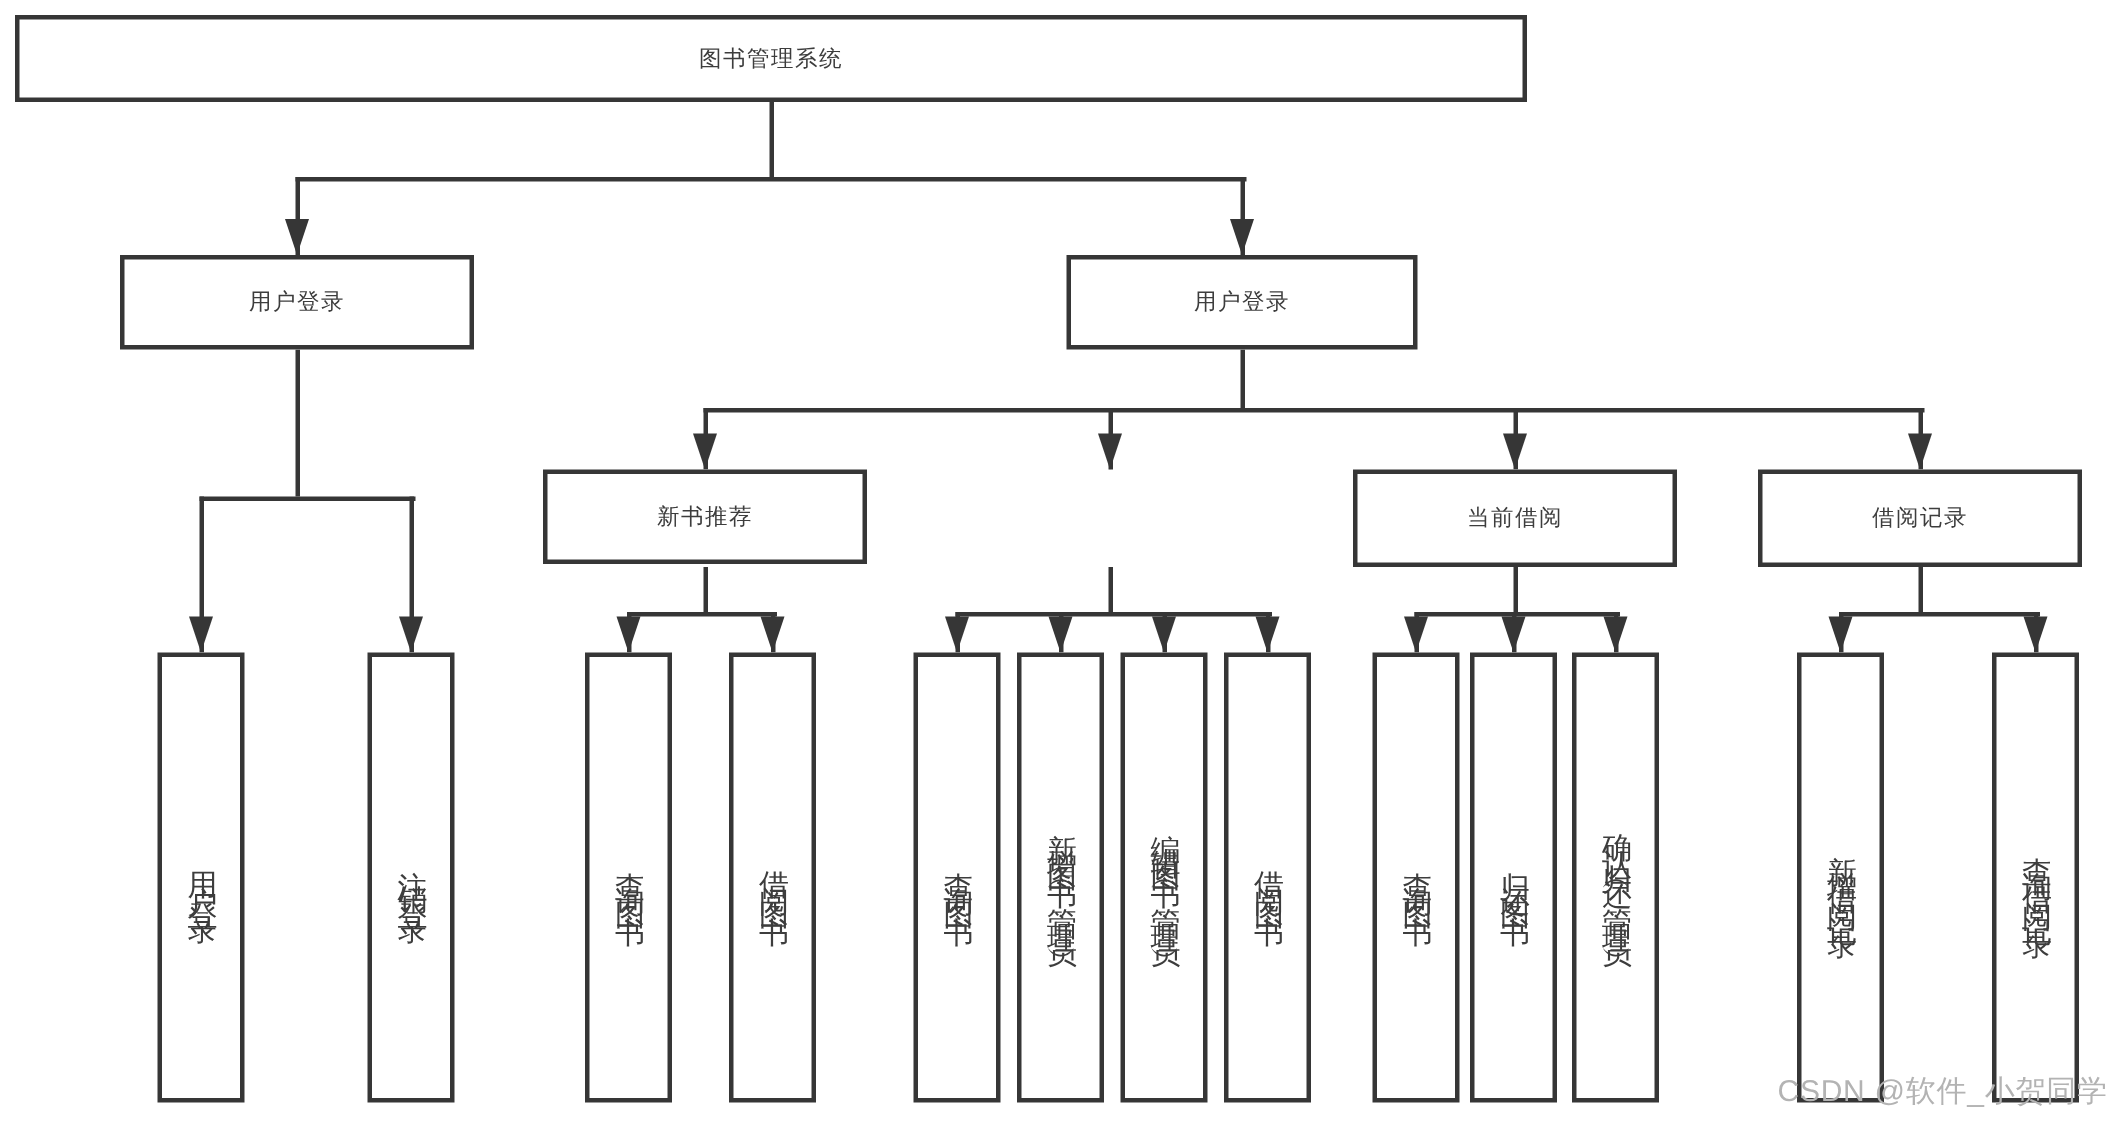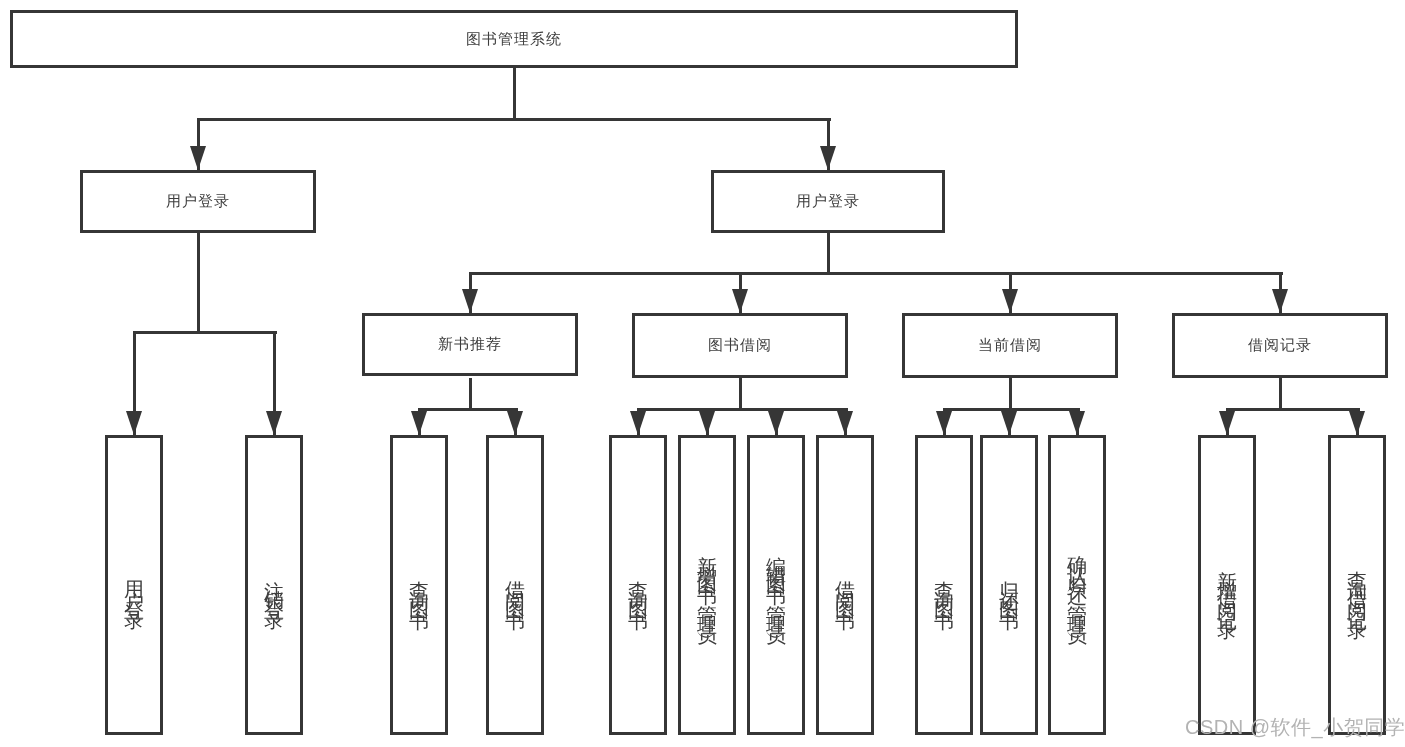--- a/index.html
+++ b/index.html
@@ -102,23 +102,20 @@
   <div class="box" style="left:80px;top:170px;width:236px;height:63px">
     <span class="h-label">用户登录</span>
   </div>
   <div class="box" style="left:711px;top:170px;width:234px;height:63px">
     <span class="h-label">用户登录</span>
   </div>
 
   <div class="box" style="left:362px;top:313px;width:216px;height:63px">
     <span class="h-label">新书推荐</span>
   </div>
-  <div class="box" style="left:632px;top:313px;width:216px;height:65px">
-    <span class="h-label">图书借阅</span>
-  </div>
   <div class="box" style="left:1172px;top:313px;width:216px;height:65px">
     <span class="h-label">借阅记录</span>
   </div>
   <div class="box" style="left:902px;top:313px;width:216px;height:65px">
     <span class="h-label">当前借阅</span>
   </div>
 
   <div class="box v-box" style="left:105px;top:435px">
     <span class="v-label">用户登录</span>
   </div>

